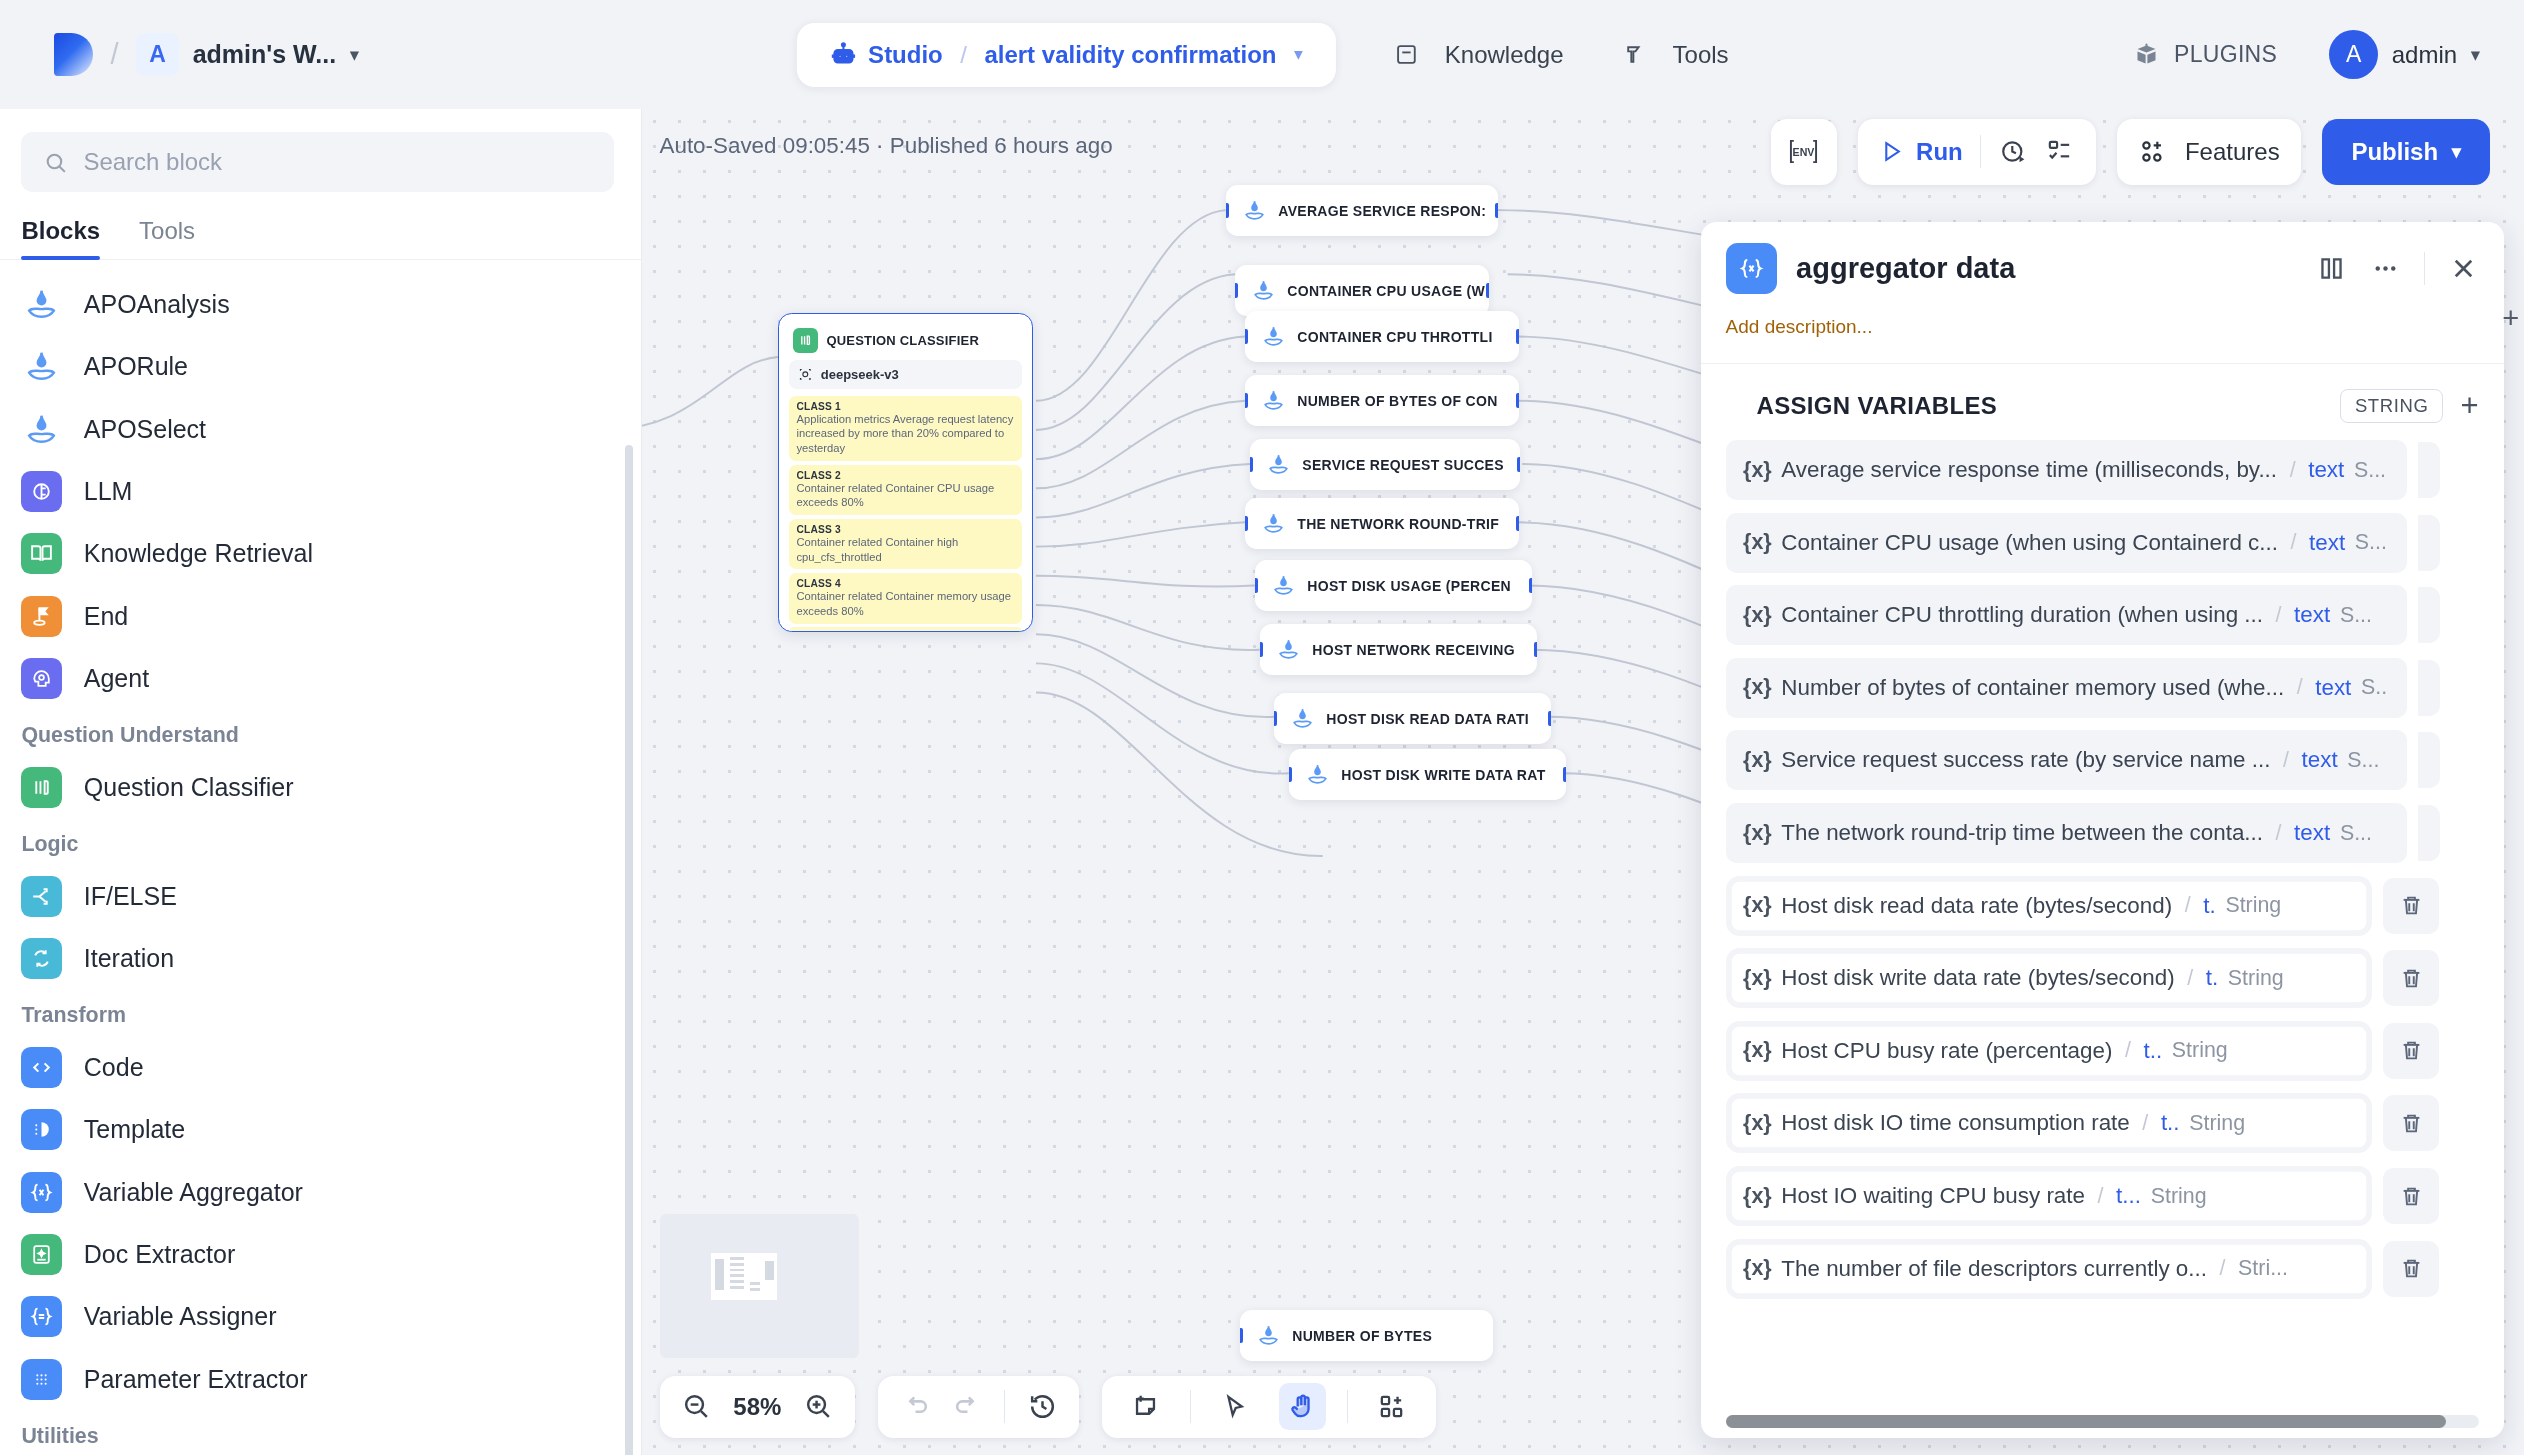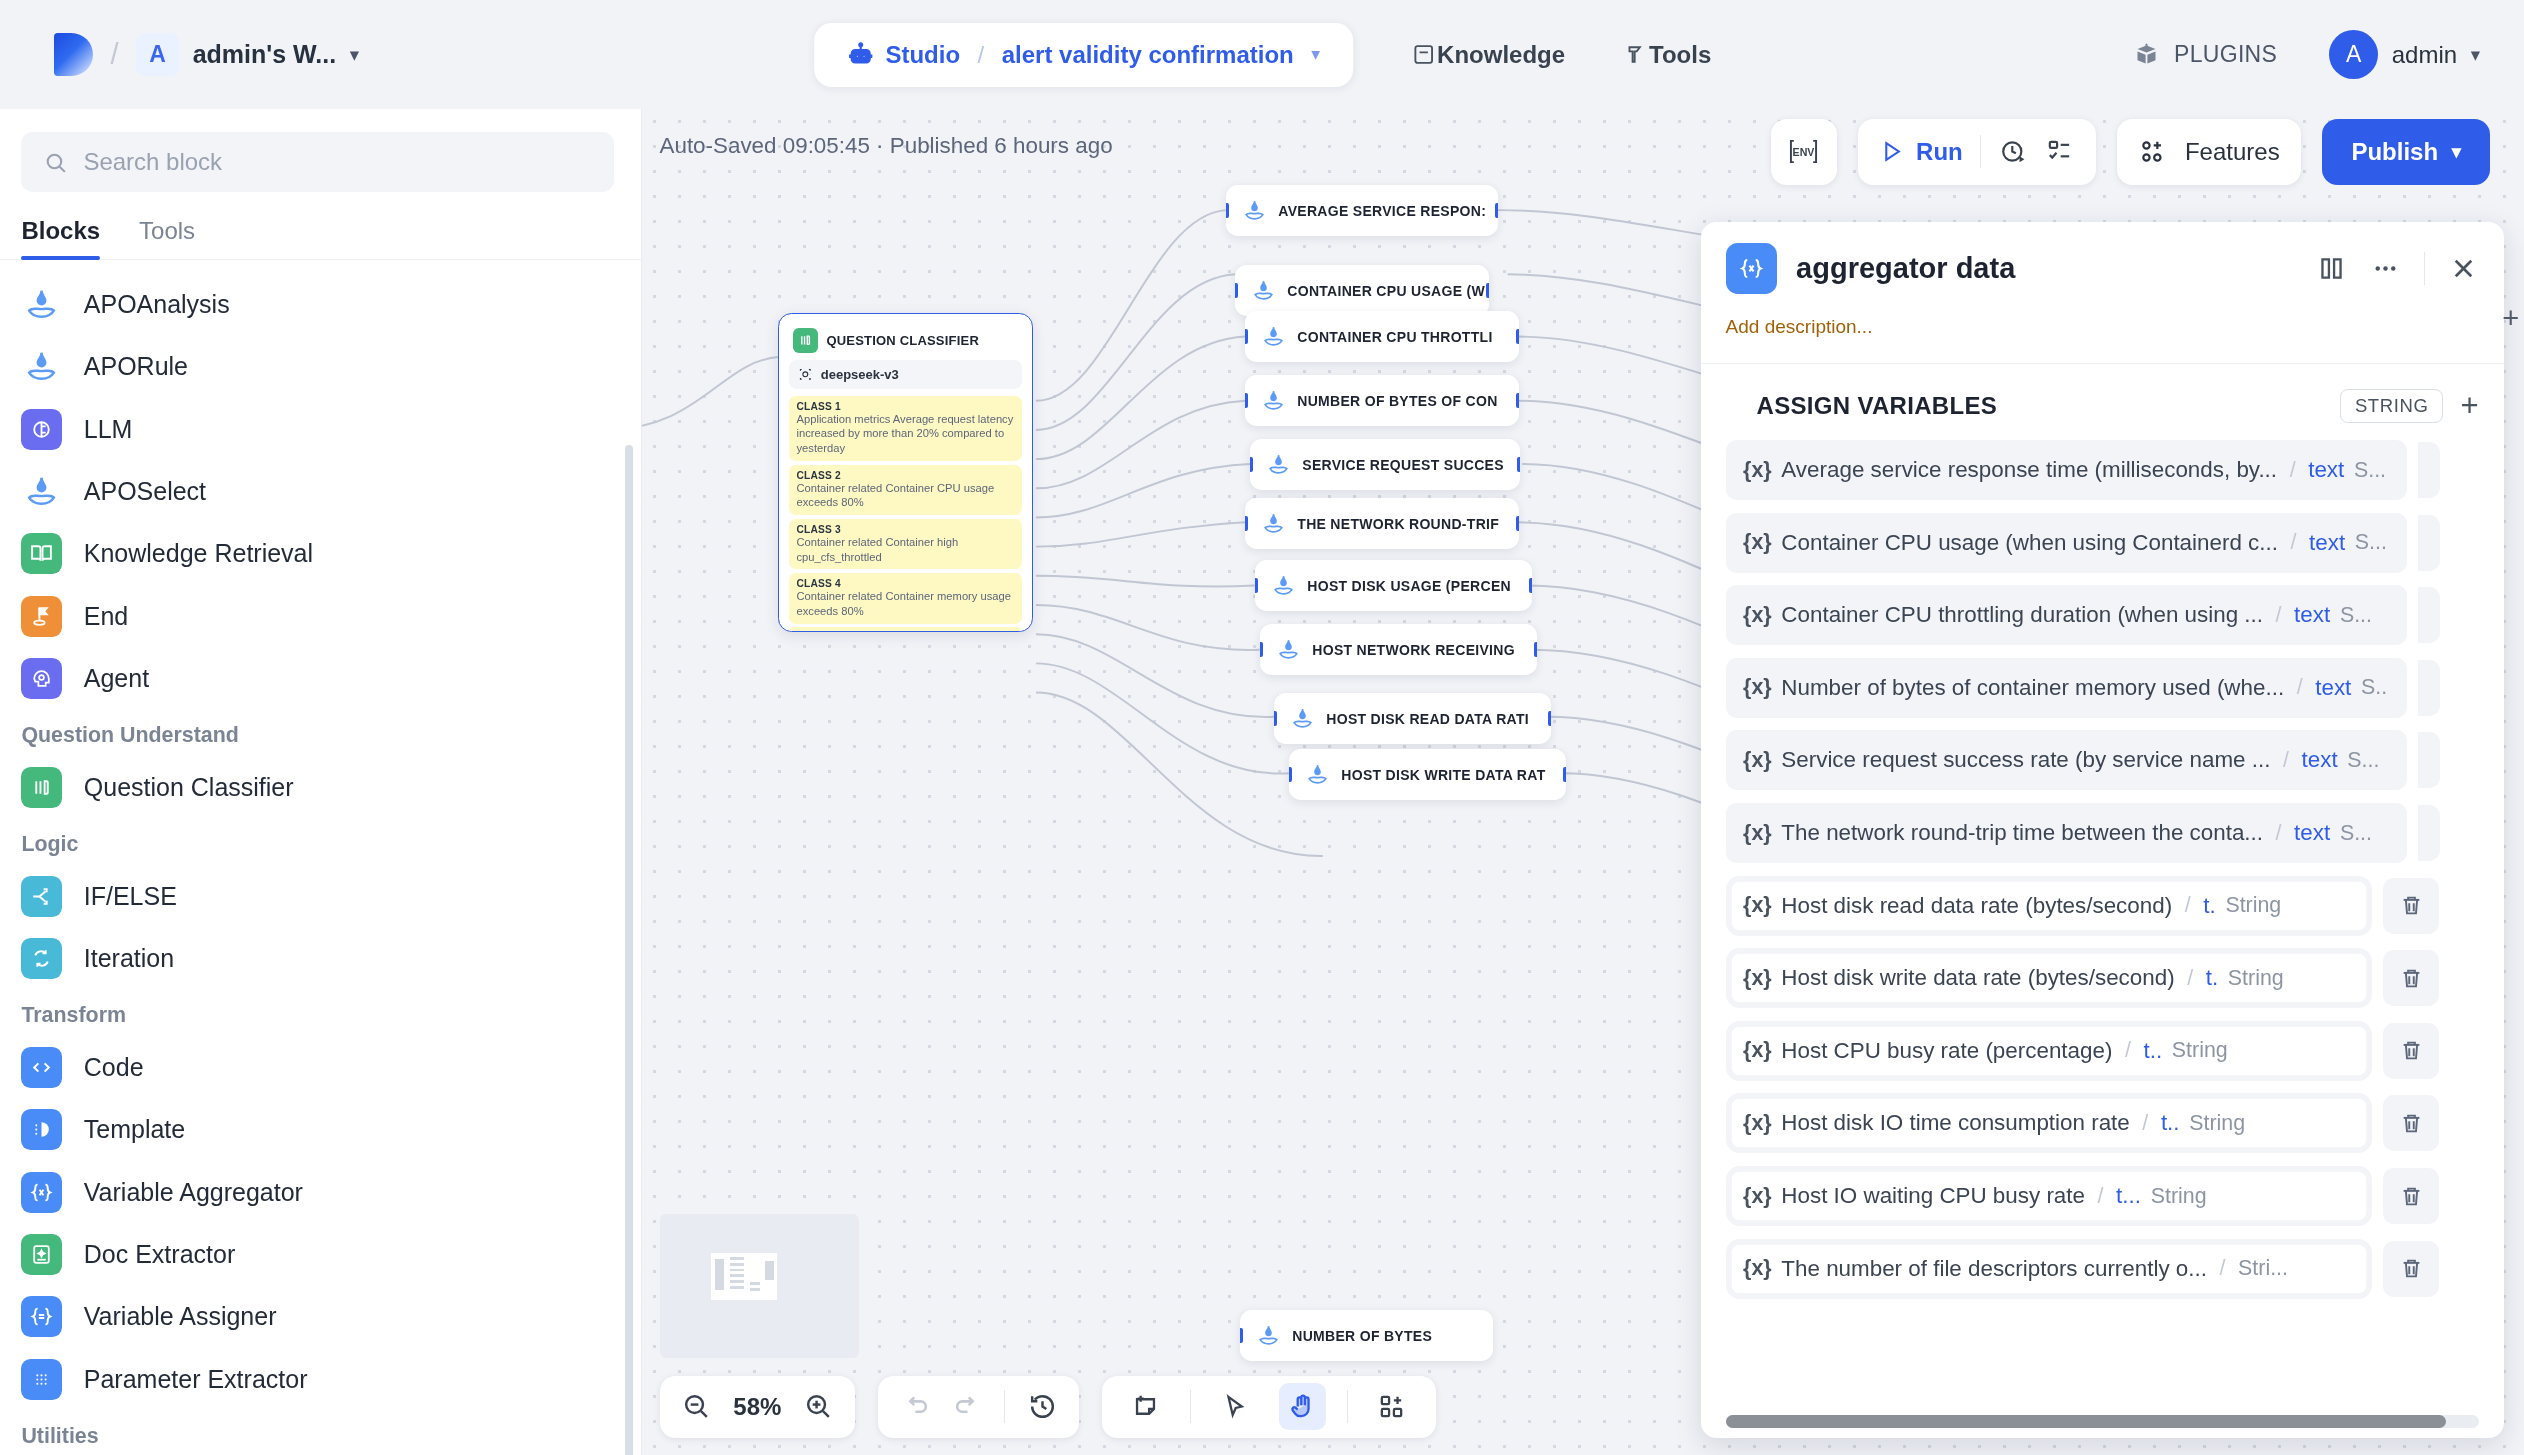--- a/index.html
+++ b/index.html
@@ -44,22 +44,22 @@
   .studio-pill {
     background: #fff; border-radius: 17.5px; height: 64px;
     display: flex; align-items: center; padding: 0 33px; gap: 11.7px;
     box-shadow: 0 1.9px 9.7px rgba(18,30,60,.07);
   }
   .studio-pill .lbl { color: #2f5ce8; font-size: 24px; font-weight: 700; }
   .studio-pill .sep { color: #b9c6ee; font-size: 24px; margin: 0 5.8px; font-weight: 400;}
   .studio-pill .flow { color: #2f5ce8; font-size: 24px; font-weight: 700; }
   .studio-pill .chev2 { color: #7b9aef; font-size: 17.5px; margin-left: 5.8px;}
   .nav-item {
-    display: flex; align-items: center; gap: 1px;
-    color: #39434f; font-size: 24px; font-weight: 700;
+    display: flex; align-items: center; gap: 26px;
+    color: #39434f; font-size: 24px; font-weight: 400;
     margin-left: 58px;
   }
   .tb-right {
     position: absolute; right: 45px; display: flex; align-items: center; gap: 52px;
   }
   .plugins { display: flex; align-items: center; gap: 13.6px; color: #4b5565; font-size: 23px; font-weight: 500; letter-spacing: 0.3px;}
   .user { display: flex; align-items: center; gap: 13.6px; }
   .avatar {
     width: 49px; height: 49px; border-radius: 50%; background: #2f5ce8;
     color: #fff; font-size: 23px; display: flex; align-items: center; justify-content: center;
@@ -294,38 +294,38 @@
         <span class="bico">
           <svg width="37" height="37" viewBox="0 0 24 24" fill="none" stroke="#5b9bf5" stroke-width="1.6">
             <path d="M12 3c.5 3-2.4 3.8-2.4 6.4a2.4 2.4 0 004.8 0C14.4 7.5 12 6 12 3z" fill="#5b9bf5"></path>
             <path d="M4 16c2-2.2 4.6-1 8-1s6 -1.2 8 1c-1.6 2.6-4.6 4-8 4s-6.4-1.4-8-4z"></path>
           </svg>
         </span>
         <span class="nm">APORule</span>
       </div>
 
       <div class="block-row">
+        <span class="bico">
+          <svg width="37" height="37" viewBox="0 0 24 24" fill="none" stroke="#5b9bf5" stroke-width="1.6">
+            <path d="M12 3c.5 3-2.4 3.8-2.4 6.4a2.4 2.4 0 004.8 0C14.4 7.5 12 6 12 3z" fill="#5b9bf5"></path>
+            <path d="M4 16c2-2.2 4.6-1 8-1s6 -1.2 8 1c-1.6 2.6-4.6 4-8 4s-6.4-1.4-8-4z"></path>
+          </svg>
+        </span>
+        <span class="nm">APOSelect</span>
+      </div>
+
+      <div class="block-row">
         <span class="bico" style="background:#6b6df0">
           <svg width="25" height="25" viewBox="0 0 24 24" fill="none" stroke="#fff" stroke-width="1.8">
             <circle cx="12" cy="12" r="7"></circle>
               <line x1="12" y1="5" x2="12" y2="19"></line>
               <path d="M12 9h4M12 15h4"></path>
           </svg>
         </span>
         <span class="nm">LLM</span>
-      </div>
-
-      <div class="block-row">
-        <span class="bico">
-          <svg width="37" height="37" viewBox="0 0 24 24" fill="none" stroke="#5b9bf5" stroke-width="1.6">
-            <path d="M12 3c.5 3-2.4 3.8-2.4 6.4a2.4 2.4 0 004.8 0C14.4 7.5 12 6 12 3z" fill="#5b9bf5"></path>
-            <path d="M4 16c2-2.2 4.6-1 8-1s6 -1.2 8 1c-1.6 2.6-4.6 4-8 4s-6.4-1.4-8-4z"></path>
-          </svg>
-        </span>
-        <span class="nm">APOSelect</span>
       </div>
 
       <div class="block-row">
         <span class="bico" style="background:#45b97c">
           <svg width="25" height="25" viewBox="0 0 24 24" fill="none" stroke="#fff" stroke-width="1.8">
             <path d="M3 5h6a2 2 0 012 2v12a2 2 0 00-2-2H3z"></path>
               <path d="M21 5h-6a2 2 0 00-2 2v12a2 2 0 012-2h6z"></path>
           </svg>
         </span>
         <span class="nm">Knowledge Retrieval</span>

